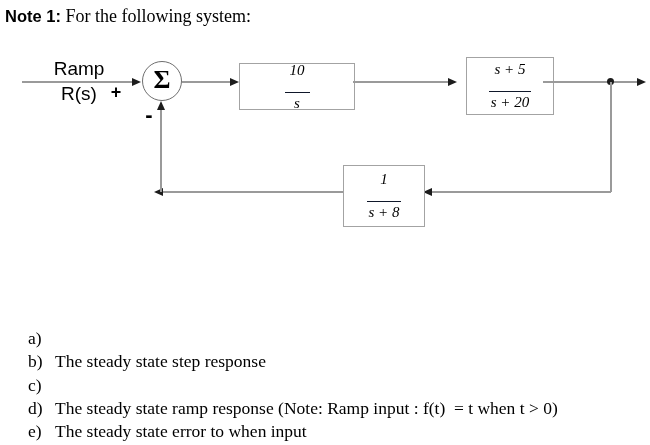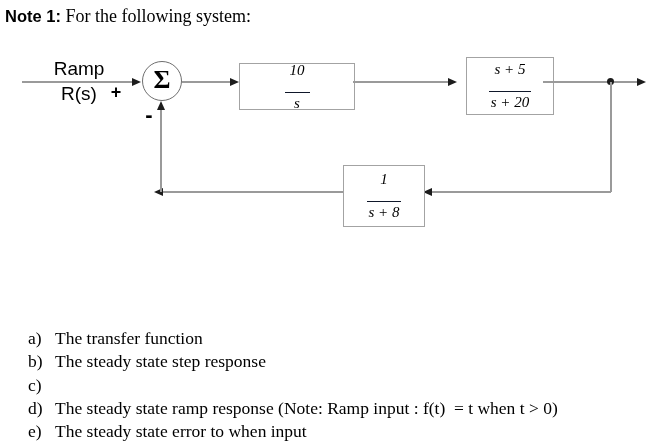--- a/index.html
+++ b/index.html
@@ -120,21 +120,21 @@
 
     <div class="abs hline" style="left:163px;top:191px;width:180px;"></div>
     <div class="abs arr-l" style="left:154px;top:187.5px;"></div>
     <div class="abs vline" style="left:160px;top:103px;height:89px;"></div>
     <div class="abs arr-u" style="left:156.5px;top:101px;"></div>
   </div>
 
 
   <div>
     <div class="abs li li-a">
-      <span class="letter">a)</span><span>The transfer function</span>
+      <span class="letter">a)</span>
     </div>
     <div class="abs li li-b">
       <span class="letter">b)</span><span>The steady state step response</span>
     </div>
     <div class="abs li li-c">
       <span class="letter">c)</span>
     </div>
     <div class="abs li li-d">
       <span class="letter">d)</span><span>The steady state ramp response (Note: Ramp input : f(t)  = t when t &gt; 0)</span>
     </div>

